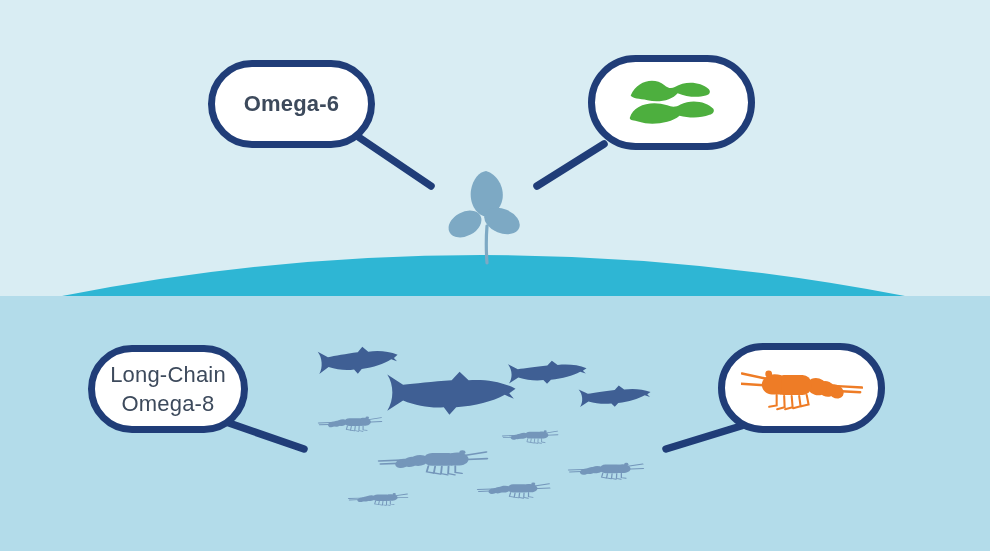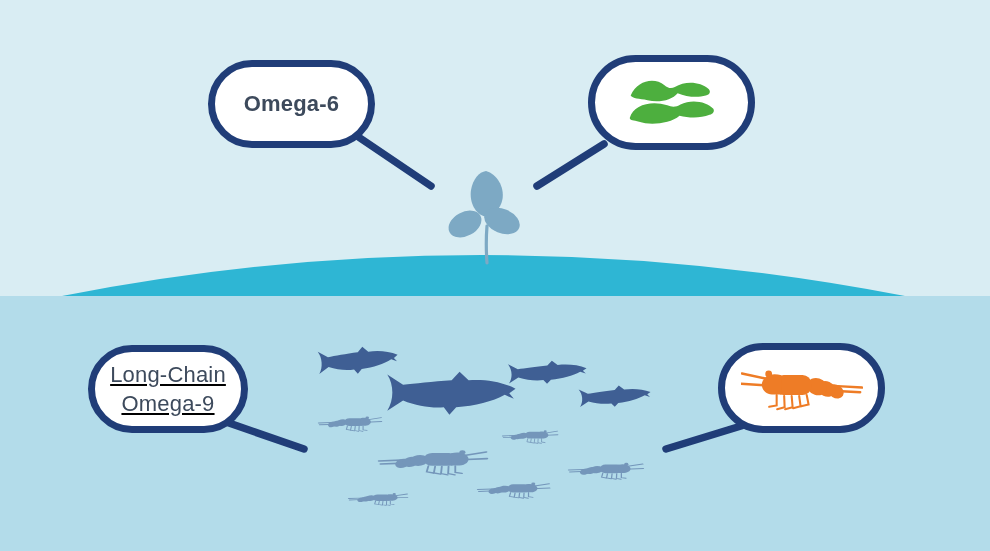--- a/index.html
+++ b/index.html
@@ -126,24 +126,24 @@
 
   <div class="bubble" style="left:588px; top:55px; width:167px; height:95px;">
     <svg class="icon-svg" width="94" height="62" viewBox="0 0 100 66" style="color:#4daf3e">
       <path class="f" d="M6,25 C13,9 31,5 42,14 C45.5,17 49,18 53,16 C64,9 80,10 89,18
                C91.5,20.5 90.5,24 86,25 C76,28 65,26 56,22.5 C50,30 36,33 24,30 C15,28 8,28.5 6,25 Z"></path>
       <path class="f" d="M5,49 C9,35 28,30 45,35.5 C50,37.5 54.5,37.5 59,34.5 C71,28.5 87,31.5 94,39
                C95.5,41.5 94,44.5 90,45.5 C80,49.5 68,49 58,46.5 C48,55 27,57 15,53 C9,51 5.5,52 5,49 Z"></path>
     </svg>
   </div>
 
-  <div class="bubble" style="left:88px; top:345px; width:160px; height:88px;text-decoration:underline;">
+  <div class="bubble" style="left:88px; top:345px; width:160px; height:88px;">
     <span class="label">
       <span>Long-Chain</span><br>
-      <span>Omega-9</span>
+      <span>Omega-8</span>
     </span>
   </div>
 
   <div class="bubble" style="left:718px; top:343px; width:167px; height:90px;">
     <svg class="icon-svg" width="122" height="49" viewBox="0 0 130 52" style="color:#ee7c26">
       <use href="#krill-shape" transform="translate(130,0) scale(-1,1)"></use>
     </svg>
   </div>
 
 </div>

